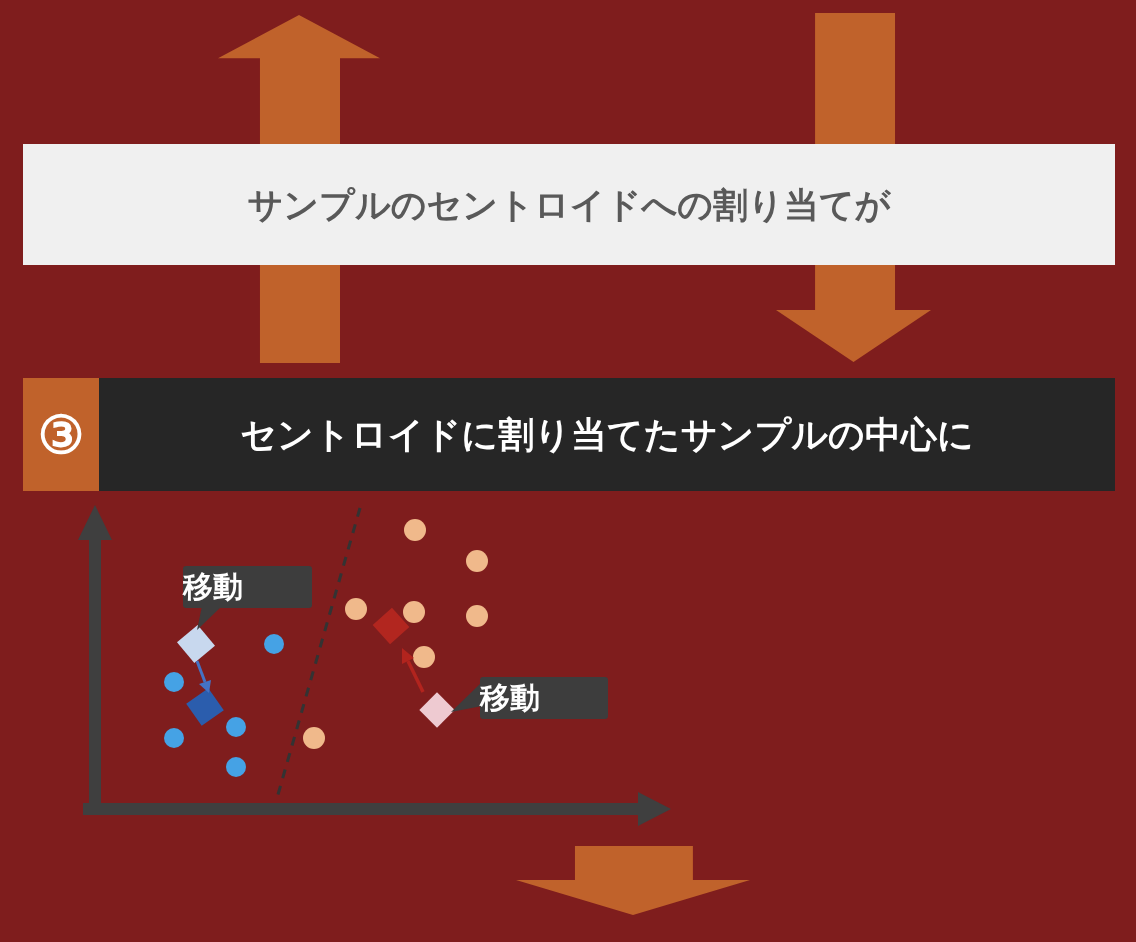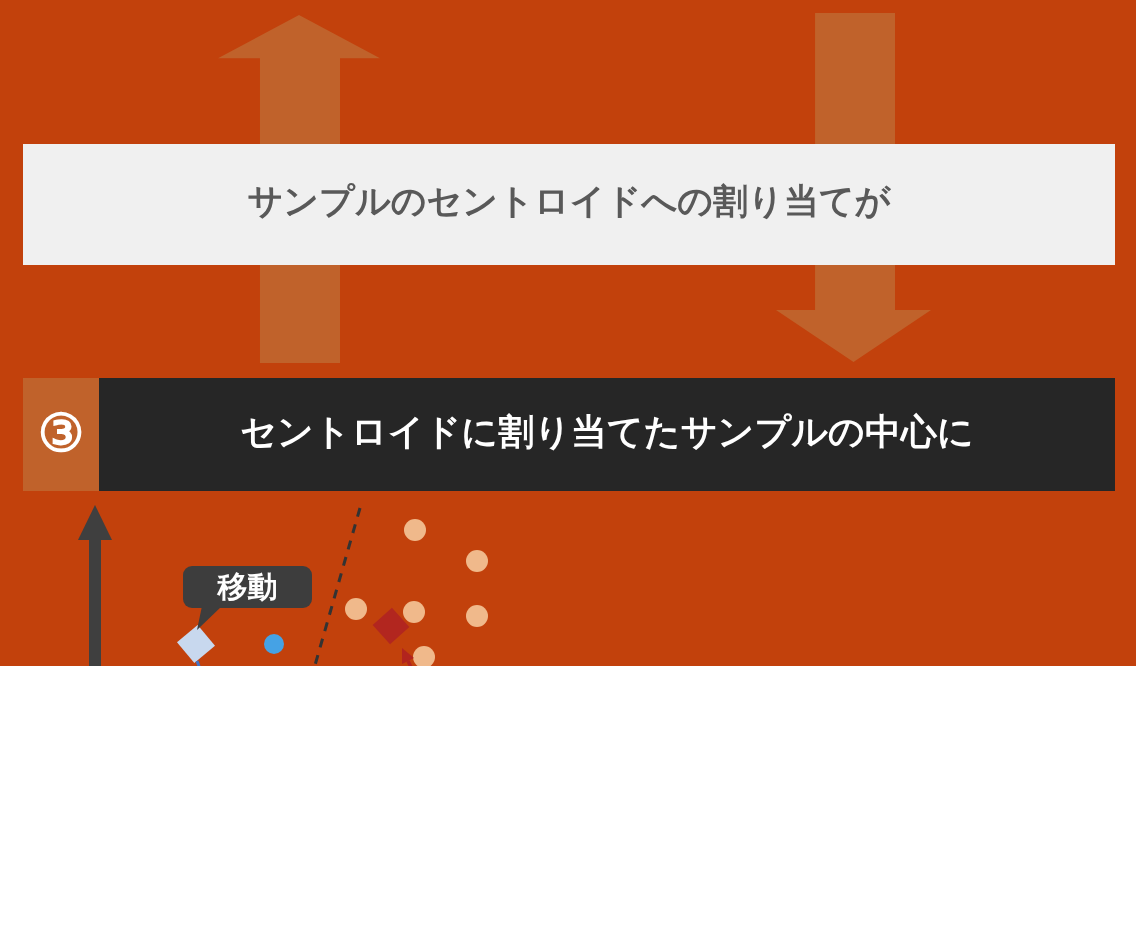--- a/index.html
+++ b/index.html
@@ -1,21 +1,21 @@
 <!DOCTYPE html>
 <html><head>
 <meta charset="utf-8">
 <style>
   html,body{margin:0;padding:0;background:#ffffff;}
   #slide{
     position:relative;
-    width:1136px;height:666px;
-    background:#c2410c;
+    width:1136px;height:942px;
+    background:#7f1d1d;
     overflow:hidden;
-    font-family:Liberation Mono, monospace;
+    font-family:Liberation Sans, sans-serif;
   }
   .big-arrow{position:absolute;background:#c0622b;z-index:1;}
   #loop-arrow-up{
     left:218px;top:15px;width:162px;height:348px;
     clip-path:polygon(50% 0%,100% 12.4%,75.3% 12.4%,75.3% 100%,25.9% 100%,25.9% 12.4%,0% 12.4%);
   }
   #loop-arrow-down{
     left:776px;top:13px;width:155px;height:349px;
     clip-path:polygon(25.2% 0%,76.8% 0%,76.8% 85.1%,100% 85.1%,50% 100%,0% 85.1%,25.2% 85.1%);
   }
@@ -37,23 +37,23 @@
     color:#ffffff;font-size:52px;font-weight:bold;
   }
   #step-title-box{
     flex:1;background:#262626;
     display:flex;flex-direction:row;justify-content:center;align-items:center;
     color:#ffffff;font-weight:bold;font-size:36px;line-height:47px;text-align:center;
   }
   #plot-svg{position:absolute;left:0;top:0;z-index:1;}
   .callout{
     position:absolute;z-index:3;
-    background:#3d3d3d;border-radius:9px;
+    background:#3d3d3d;border-radius:3px;
     color:#ffffff;font-weight:bold;font-size:30px;
-    display:flex;align-items:center;justify-content:center;
+    display:flex;align-items:center;
   }
   #move-callout-left{left:183px;top:566px;width:129px;height:42px;}
   #move-callout-right{left:480px;top:677px;width:128px;height:42px;}
 </style>
 </head>
 <body>
 
 <div id="slide">
 
   <div class="big-arrow" id="loop-arrow-up"></div>

